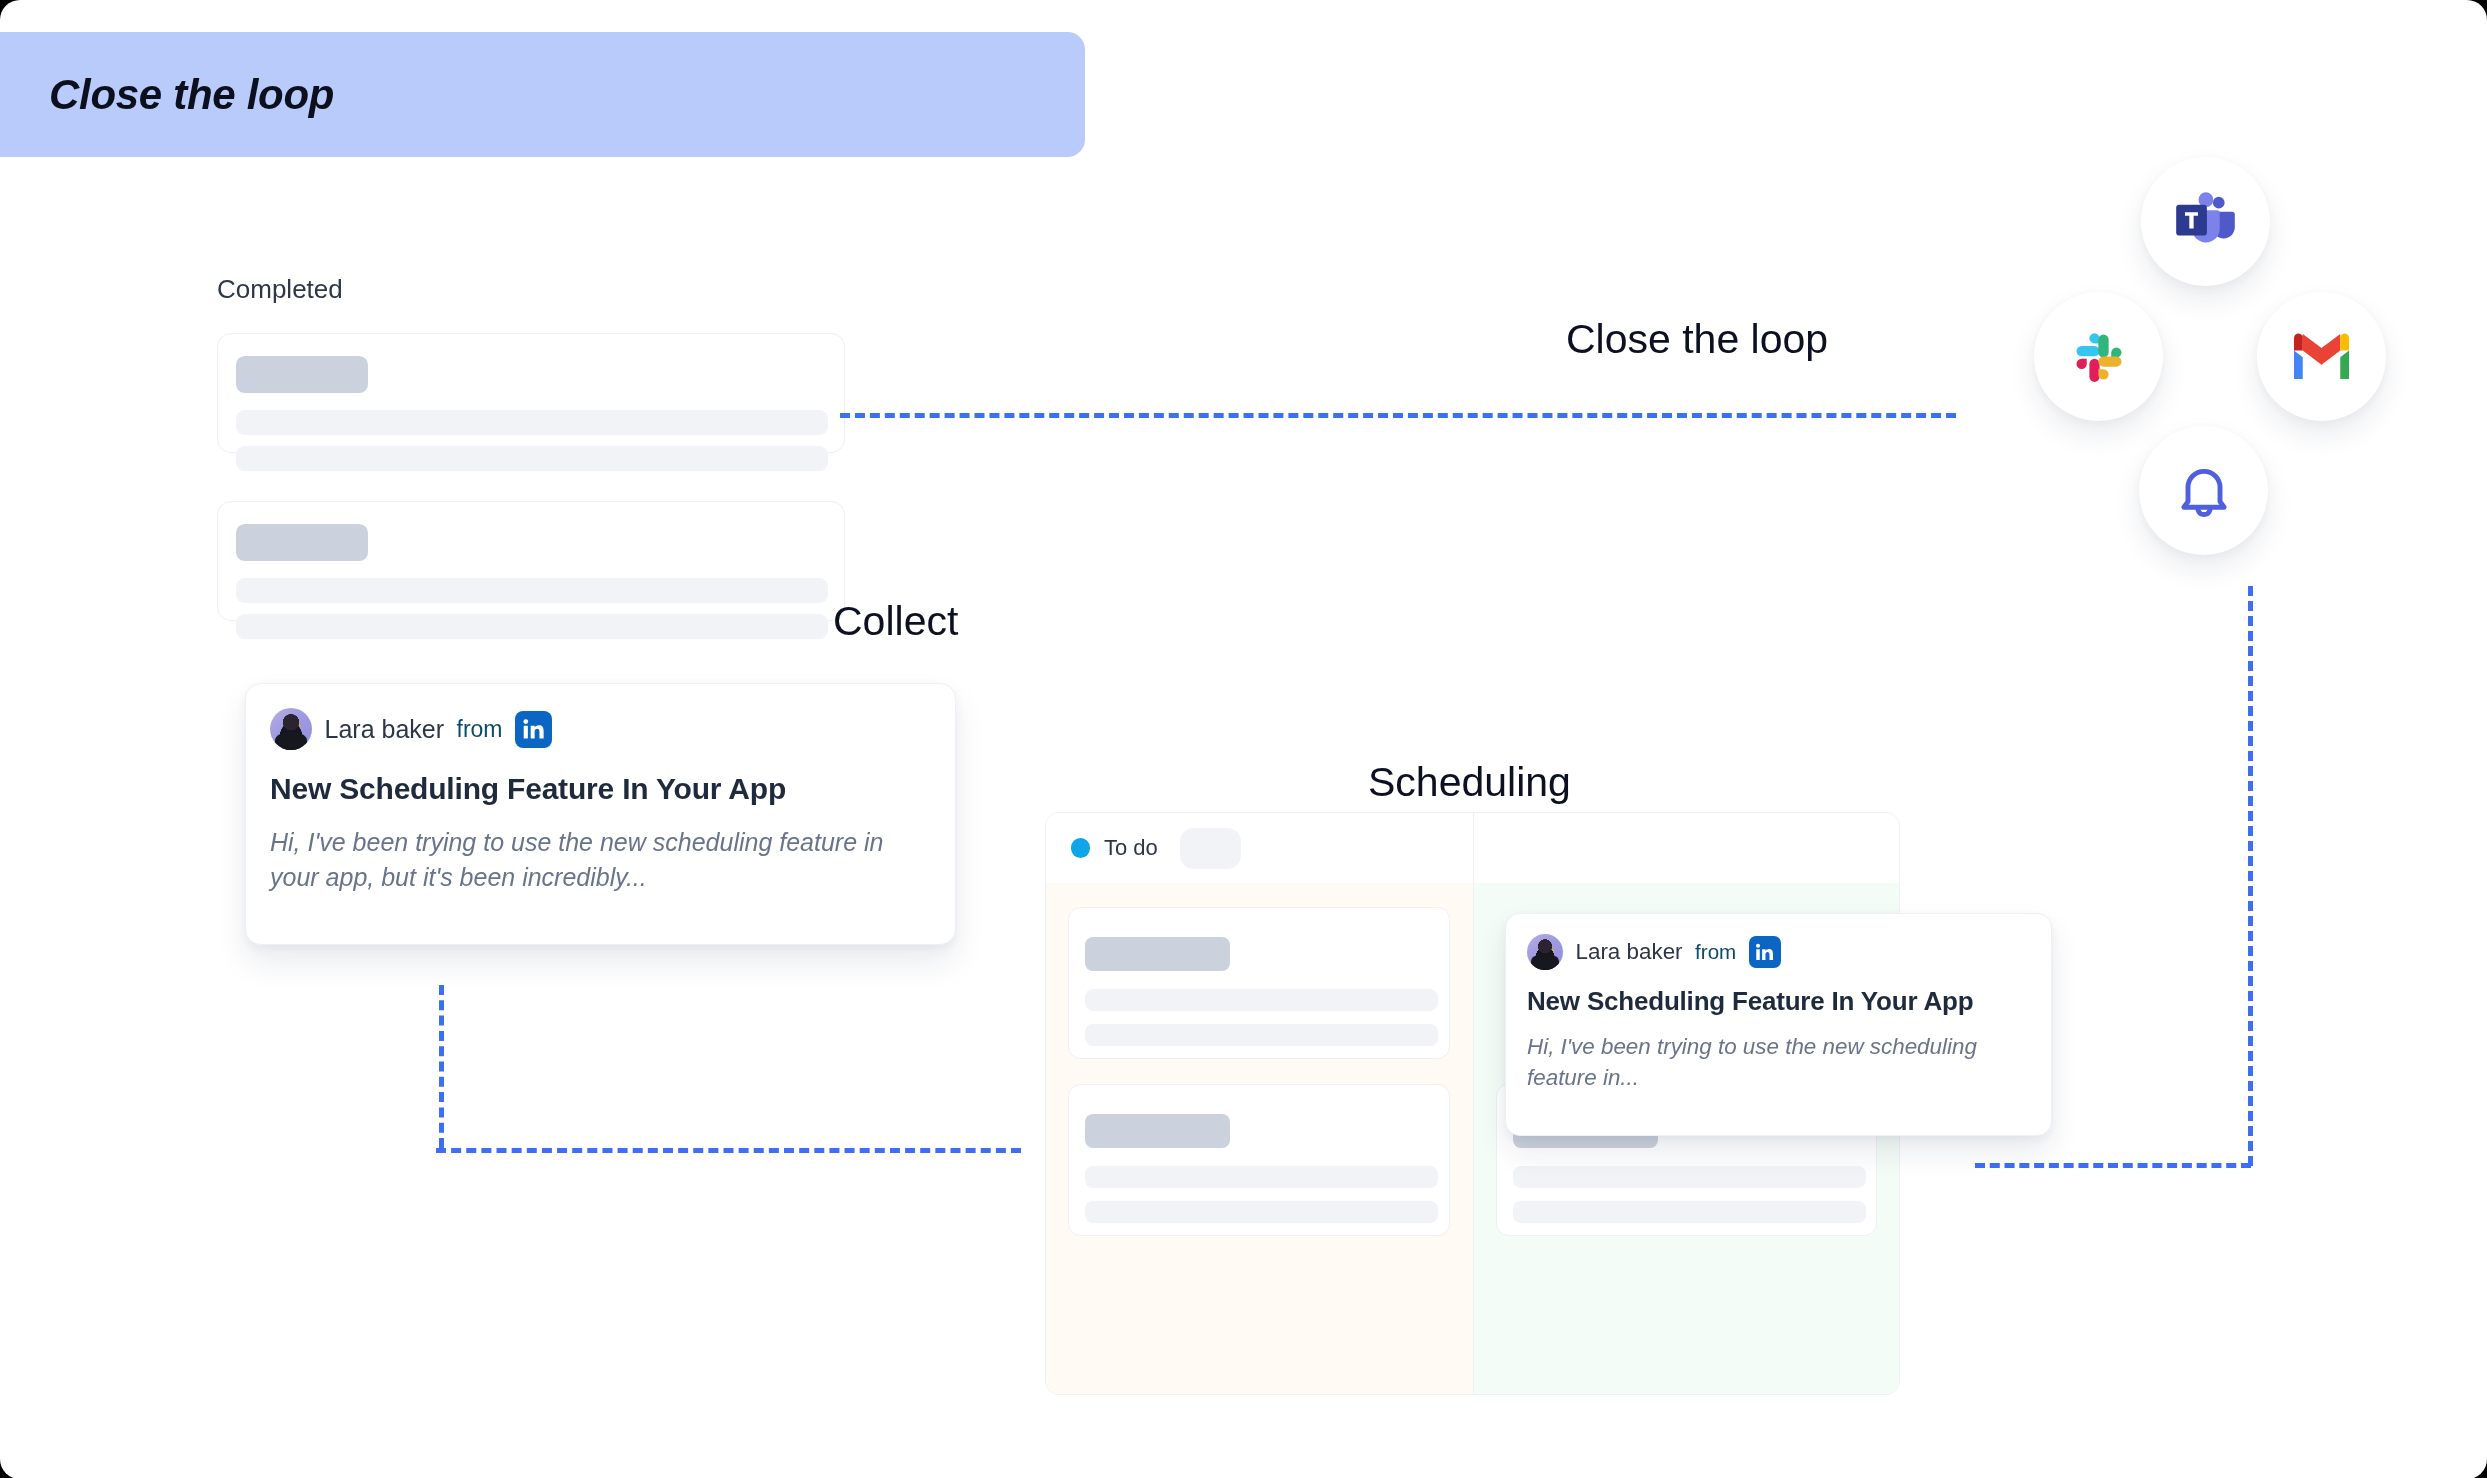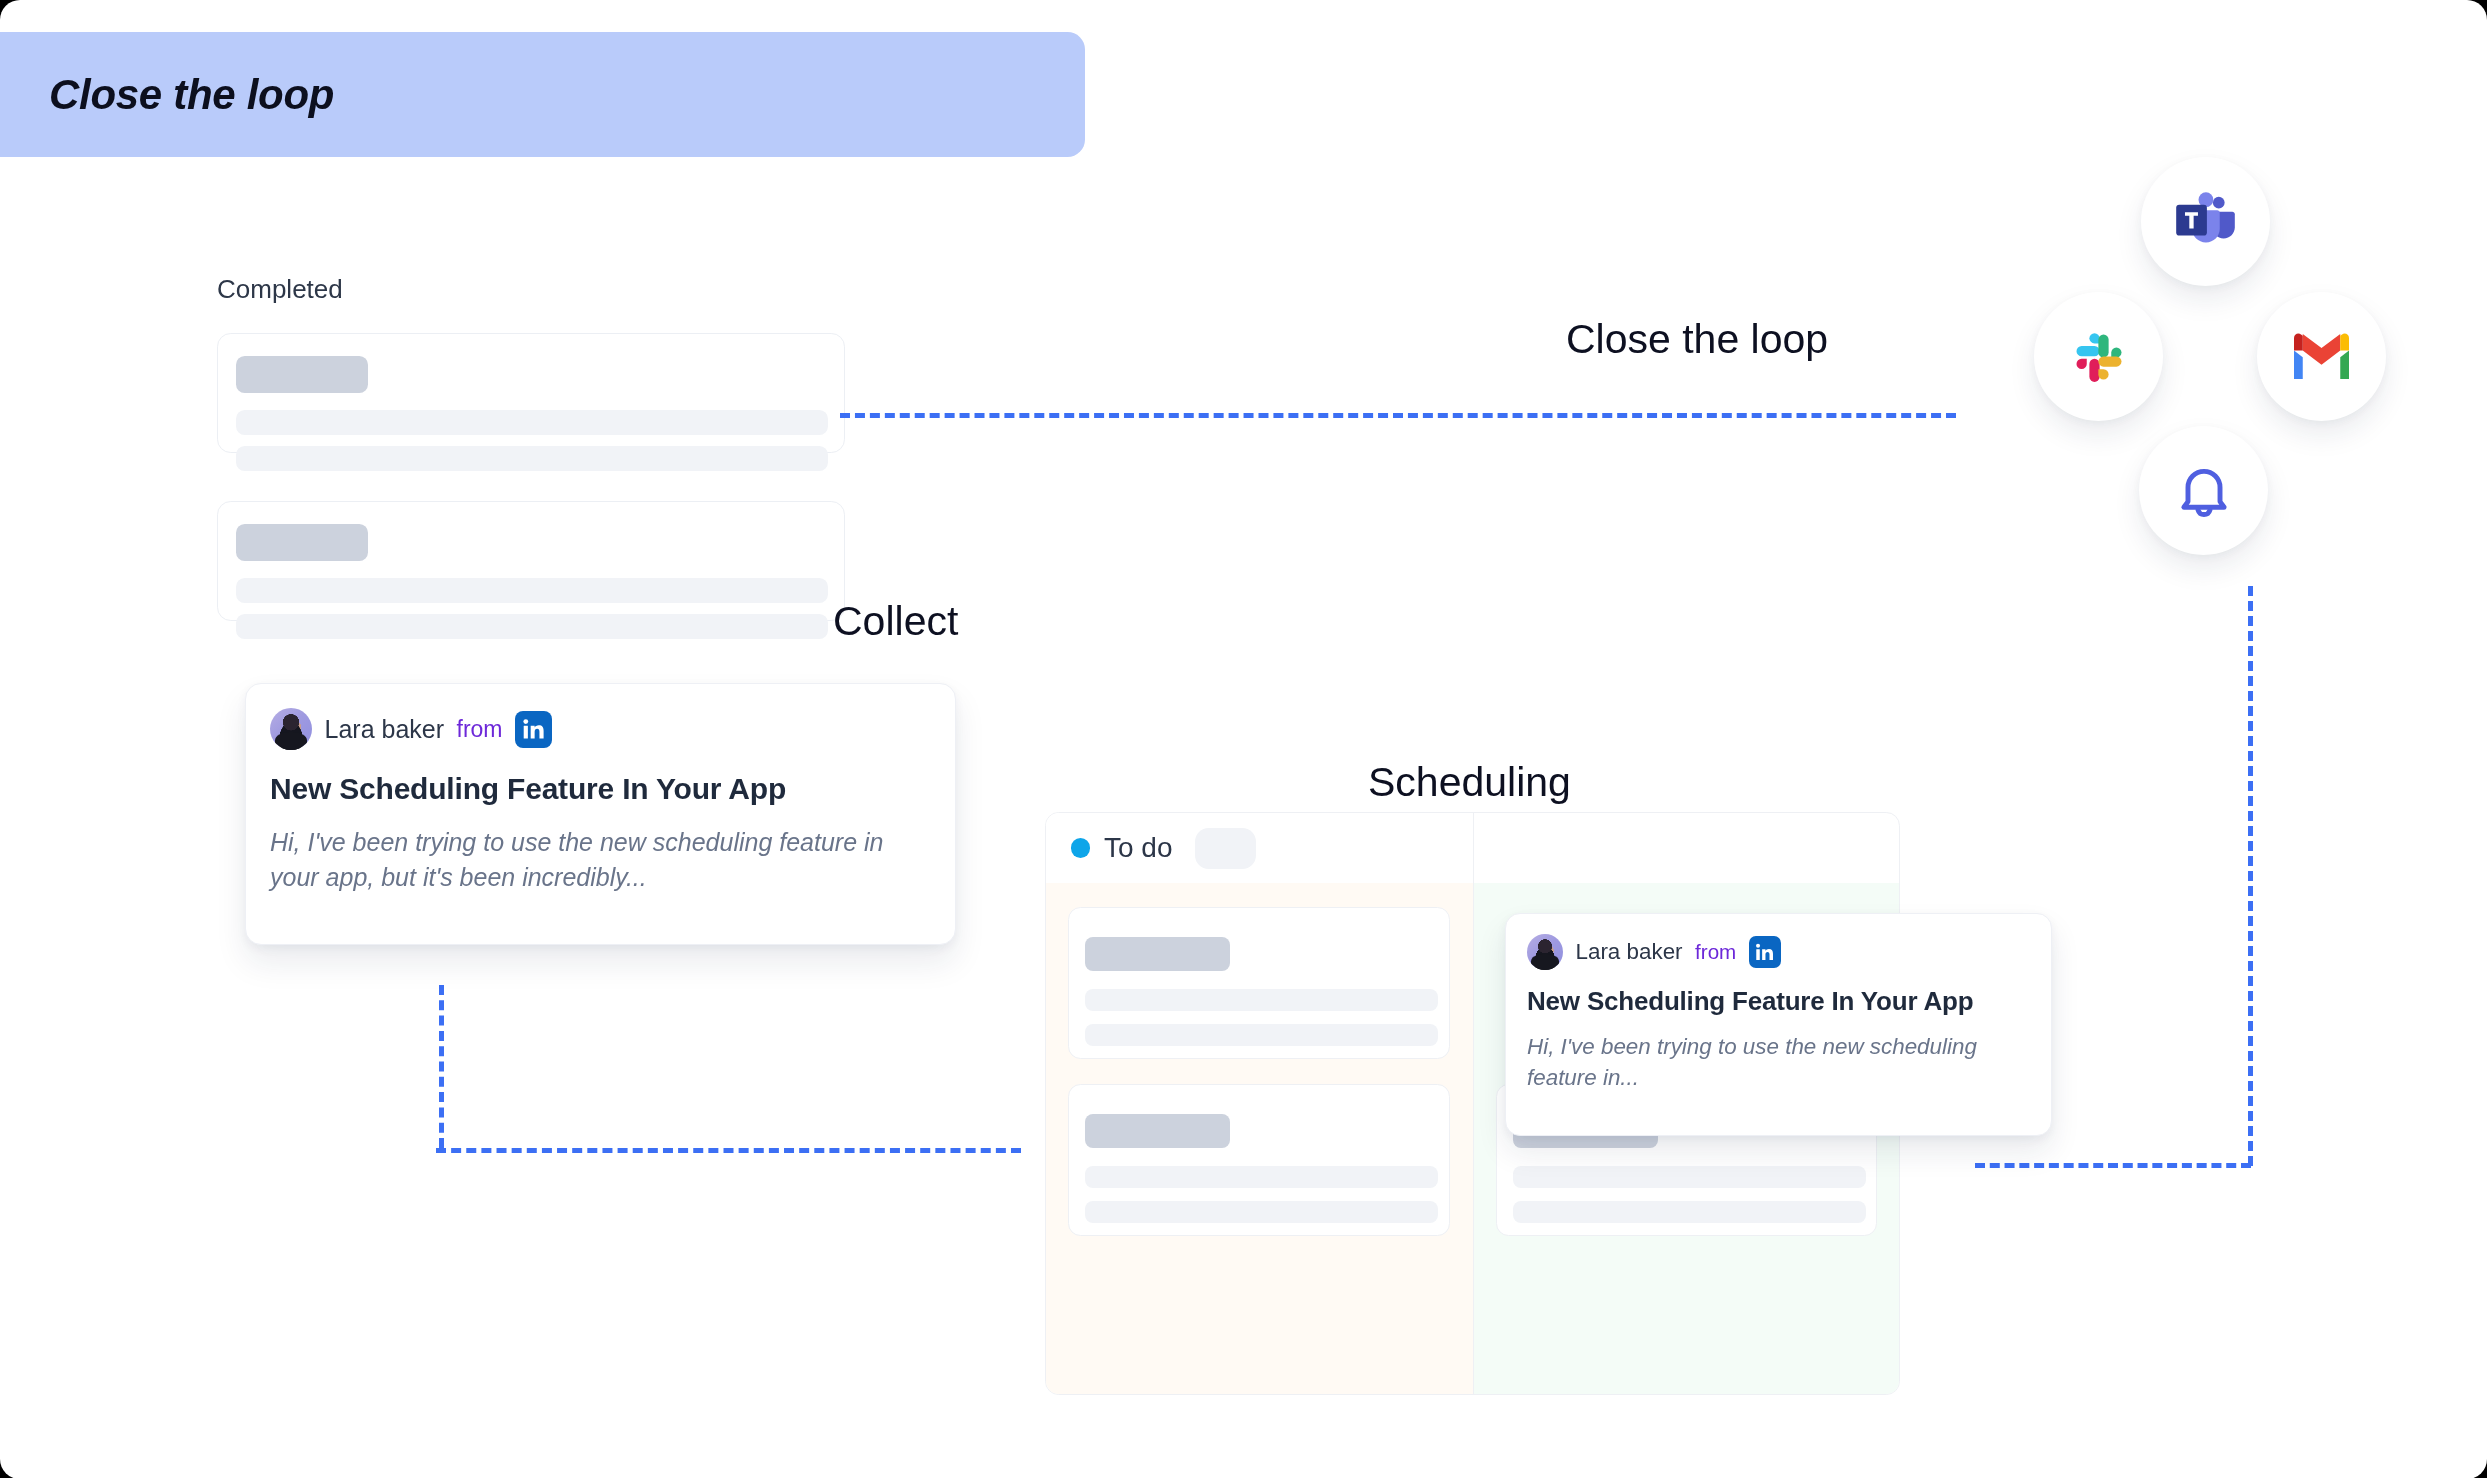--- a/index.html
+++ b/index.html
@@ -132,21 +132,21 @@
     border-radius: 46% 46% 0 0;
     background: #16171f;
   }
   .author-name {
     font-size: 25px;
     color: #2c3648;
     white-space: nowrap;
   }
   .author-from {
     font-size: 23px;
-    color: #6d28d9;
+    color: #0c4a6e;
     white-space: nowrap;
   }
   .li-badge {
     flex: 0 0 auto;
     width: 37px;
     height: 37px;
     border-radius: 8px;
     background: #0a66c2;
     display: flex;
     align-items: center;
@@ -191,21 +191,21 @@
     display: flex;
     align-items: center;
     padding-left: 25px;
     gap: 13.7px;
   }
   .status-dot {
     width: 19.3px; height: 19.3px; border-radius: 50%;
     flex: 0 0 auto;
   }
   .col-title {
-    font-size: 28px;
+    font-size: 22px;
     color: #2c3648;
     white-space: nowrap;
   }
   .count-pill {
     width: 61px; height: 41px;
     border-radius: 13.7px;
     background: #f1f3f7;
     margin-left: 8.7px;
     flex: 0 0 auto;
   }

